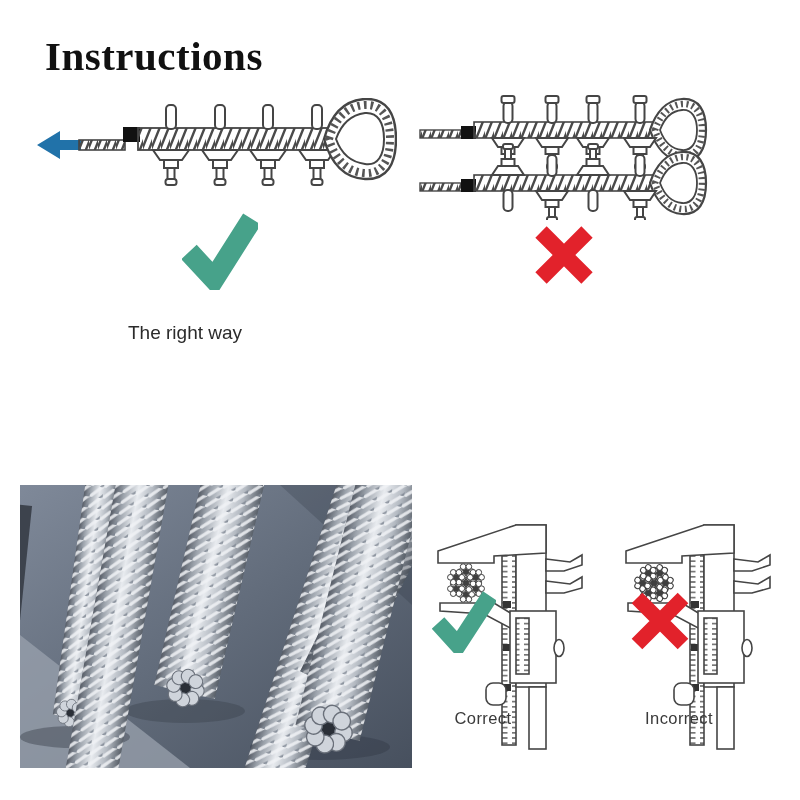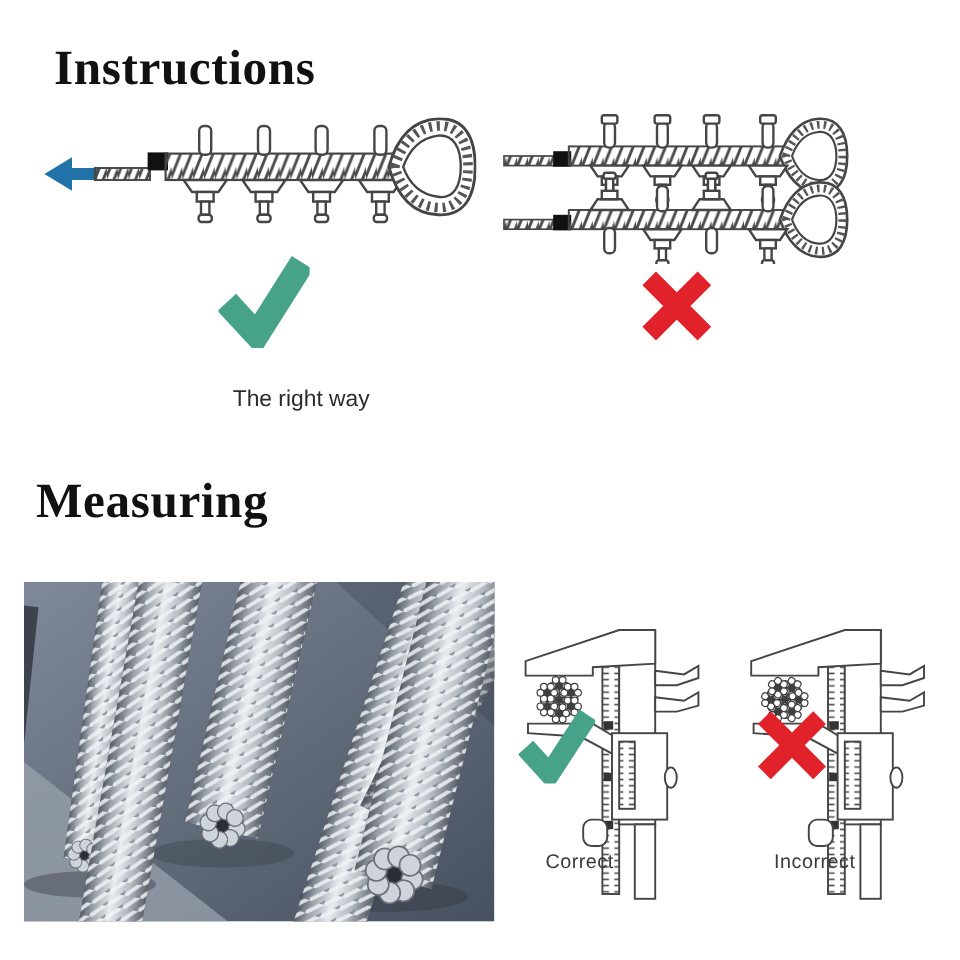--- a/index.html
+++ b/index.html
@@ -2,21 +2,21 @@
 <html style="--check-green: #47a28a; --cross-red: #e2222b; --arrow-blue: #2172a9; --diagram-line: #454545; --text-dark: #2b2b2b; --heading: #111111; --photo-bg: #5d6776;"><head>
 <meta charset="utf-8">
 <style>
   html,body{margin:0;padding:0;background:#fff;}
   .canvas{position:relative;width:800px;height:800px;background:#fff;overflow:hidden;
           font-family:"Liberation Sans",sans-serif;}
   .h{position:absolute;margin:0;font-family:"Liberation Serif",serif;font-weight:700;
      font-size:41px;color:var(--heading,#111);letter-spacing:.5px;}
   #h-instructions{left:45px;top:32px;}
   #h-measuring{left:30px;top:393px;}
-  .caption{position:absolute;font-size:19px;color:var(--text-dark,#2b2b2b);text-align:right;}
+  .caption{position:absolute;font-size:19px;color:var(--text-dark,#2b2b2b);text-align:left;}
   #cap-right{left:128px;top:322px;width:180px;}
   #cap-wrong{left:450px;top:327px;width:180px;}
   .fig{position:absolute;}
   #fig-right{left:35px;top:98px;width:362px;height:100px;}
   #fig-wrong{left:413px;top:90px;width:372px;height:130px;}
   #mark-check{left:182px;top:212px;width:76px;height:78px;}
   #mark-cross{left:533px;top:223px;width:62px;height:64px;}
   #photo{left:20px;top:485px;width:392px;height:283px;}
   .caliper-fig{width:184px;height:235px;}
   #caliper-correct{left:428px;top:517px;}
@@ -173,21 +173,20 @@
     </svg>
   </div>
   <div class="caption" id="cap-right">The right way</div>
 
   <div class="fig" id="mark-cross">
     <svg width="62" height="64" viewBox="0 0 62 64">
       <path d="M8,9 L54,55 M54,9 L8,55" stroke="var(--cross-red,#e2222b)" stroke-width="16" stroke-linecap="butt"></path>
     </svg>
   </div>
 
-  <h1 class="h" id="h-measuring">Measuring</h1>
 
   <div class="fig" id="photo">
     <svg width="392" height="283" viewBox="0 0 392 283" preserveAspectRatio="none">
       <rect width="392" height="283" fill="url(#bgg)"></rect>
       <polygon points="0,150 170,283 0,283" fill="#99a1ad" opacity="0.75"></polygon>
       <polygon points="392,0 392,120 260,0" fill="#2c333f" opacity="0.25"></polygon>
       <ellipse cx="55" cy="252" rx="55" ry="11" fill="#39404c" opacity="0.45"></ellipse>
       <ellipse cx="165" cy="226" rx="60" ry="12" fill="#39404c" opacity="0.4"></ellipse>
       <ellipse cx="300" cy="262" rx="70" ry="13" fill="#333a46" opacity="0.45"></ellipse>
       <g transform="rotate(6 2 40)">

